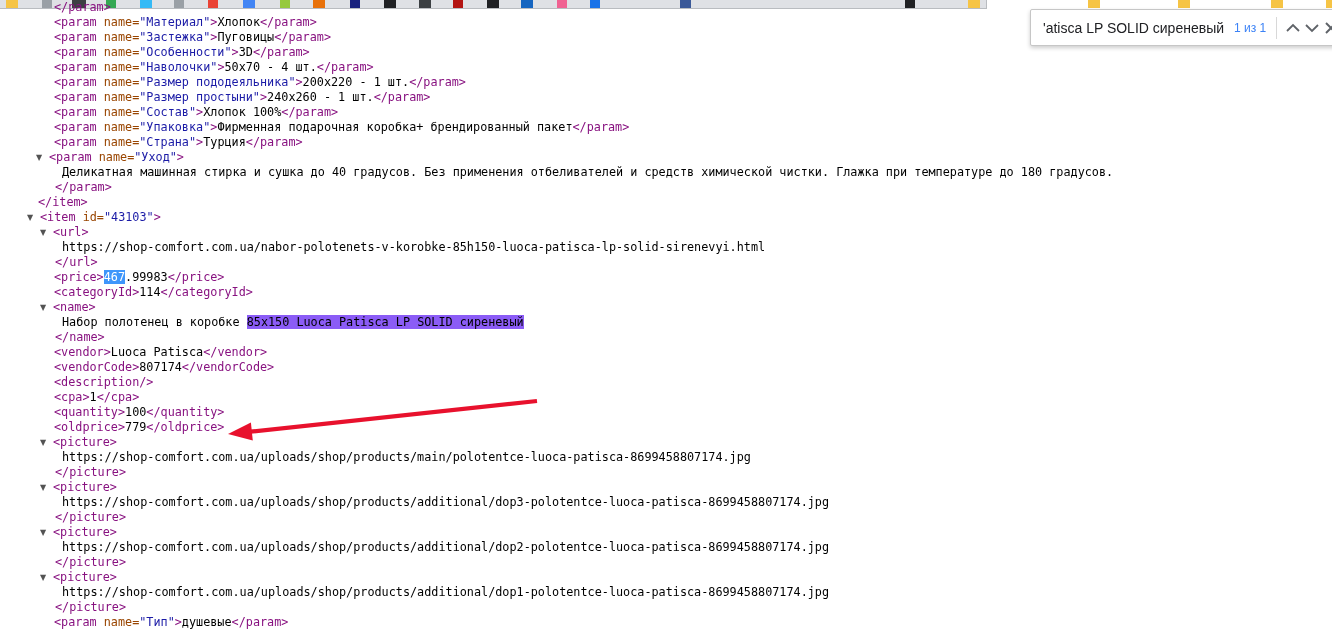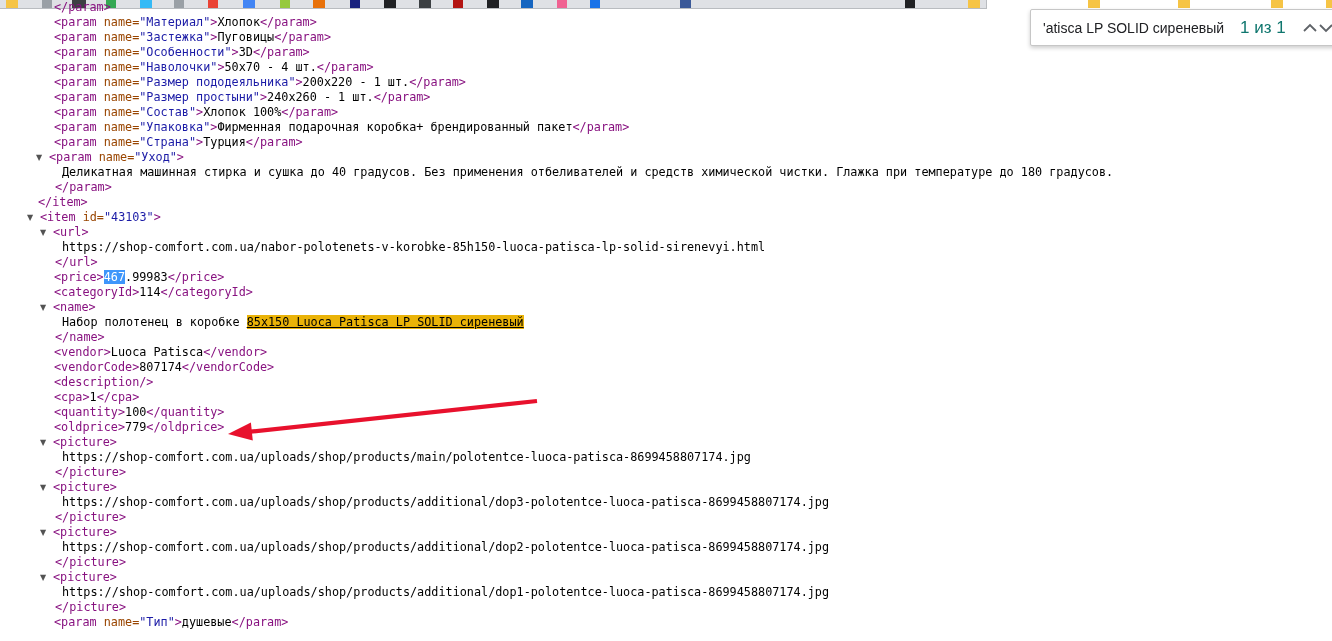--- a/index.html
+++ b/index.html
@@ -17,32 +17,32 @@
 
   
   .xml-tree { position:absolute; left:0; top:0; width:1332px;
               font-size:11.8px; line-height:15px; color:#000; white-space:pre; }
   .line { height:15px; position:relative; }
   .tag  { color:#881280; }
   .attr { color:#994500; }
   .val  { color:#1a1aa6; }
   .txt  { color:#000; }
   .sel  { background:#3e96fb; color:#fff; }
-  .hl   { background:#eab308; color:#000;text-decoration:underline; }
+  .hl   { background:#8b5cf6; color:#000; }
   .marker { display:inline-block; width:13px; margin-left:-13px; font-size:8px;
             color:#535353; vertical-align:1px; font-family:"DejaVu Sans", sans-serif; }
 
   
   .findbar { position:absolute; left:1030px; top:9px; width:312px; height:37px;
              background:#fff; border:1px solid #c6c6c6; border-radius:2px;
              box-shadow:0 2px 4px rgba(0,0,0,.2);
              display:flex; align-items:center; padding-left:12px;
              font-family:"Liberation Sans", sans-serif; }
   .find-query { font-size:14px; color:#202124; white-space:pre; }
-  .find-count { font-size:17px; color:#0f766e; margin-left:16px; white-space:pre; }
+  .find-count { font-size:12px; color:#3b82f6; margin-left:10px; white-space:pre; }
   .find-divider { width:1px; height:22px; background:#d8d8d8; margin:0 6px 0 10px; }
   .find-btn { width:30px; height:30px; border:none; background:transparent;
               display:flex; align-items:center; justify-content:center; cursor:pointer; }
   .find-btn svg { display:block; }
 
   
   .annotation-layer { position:absolute; left:0; top:0; width:1332px; height:641px;
                       pointer-events:none; }
 </style>
 </head>

